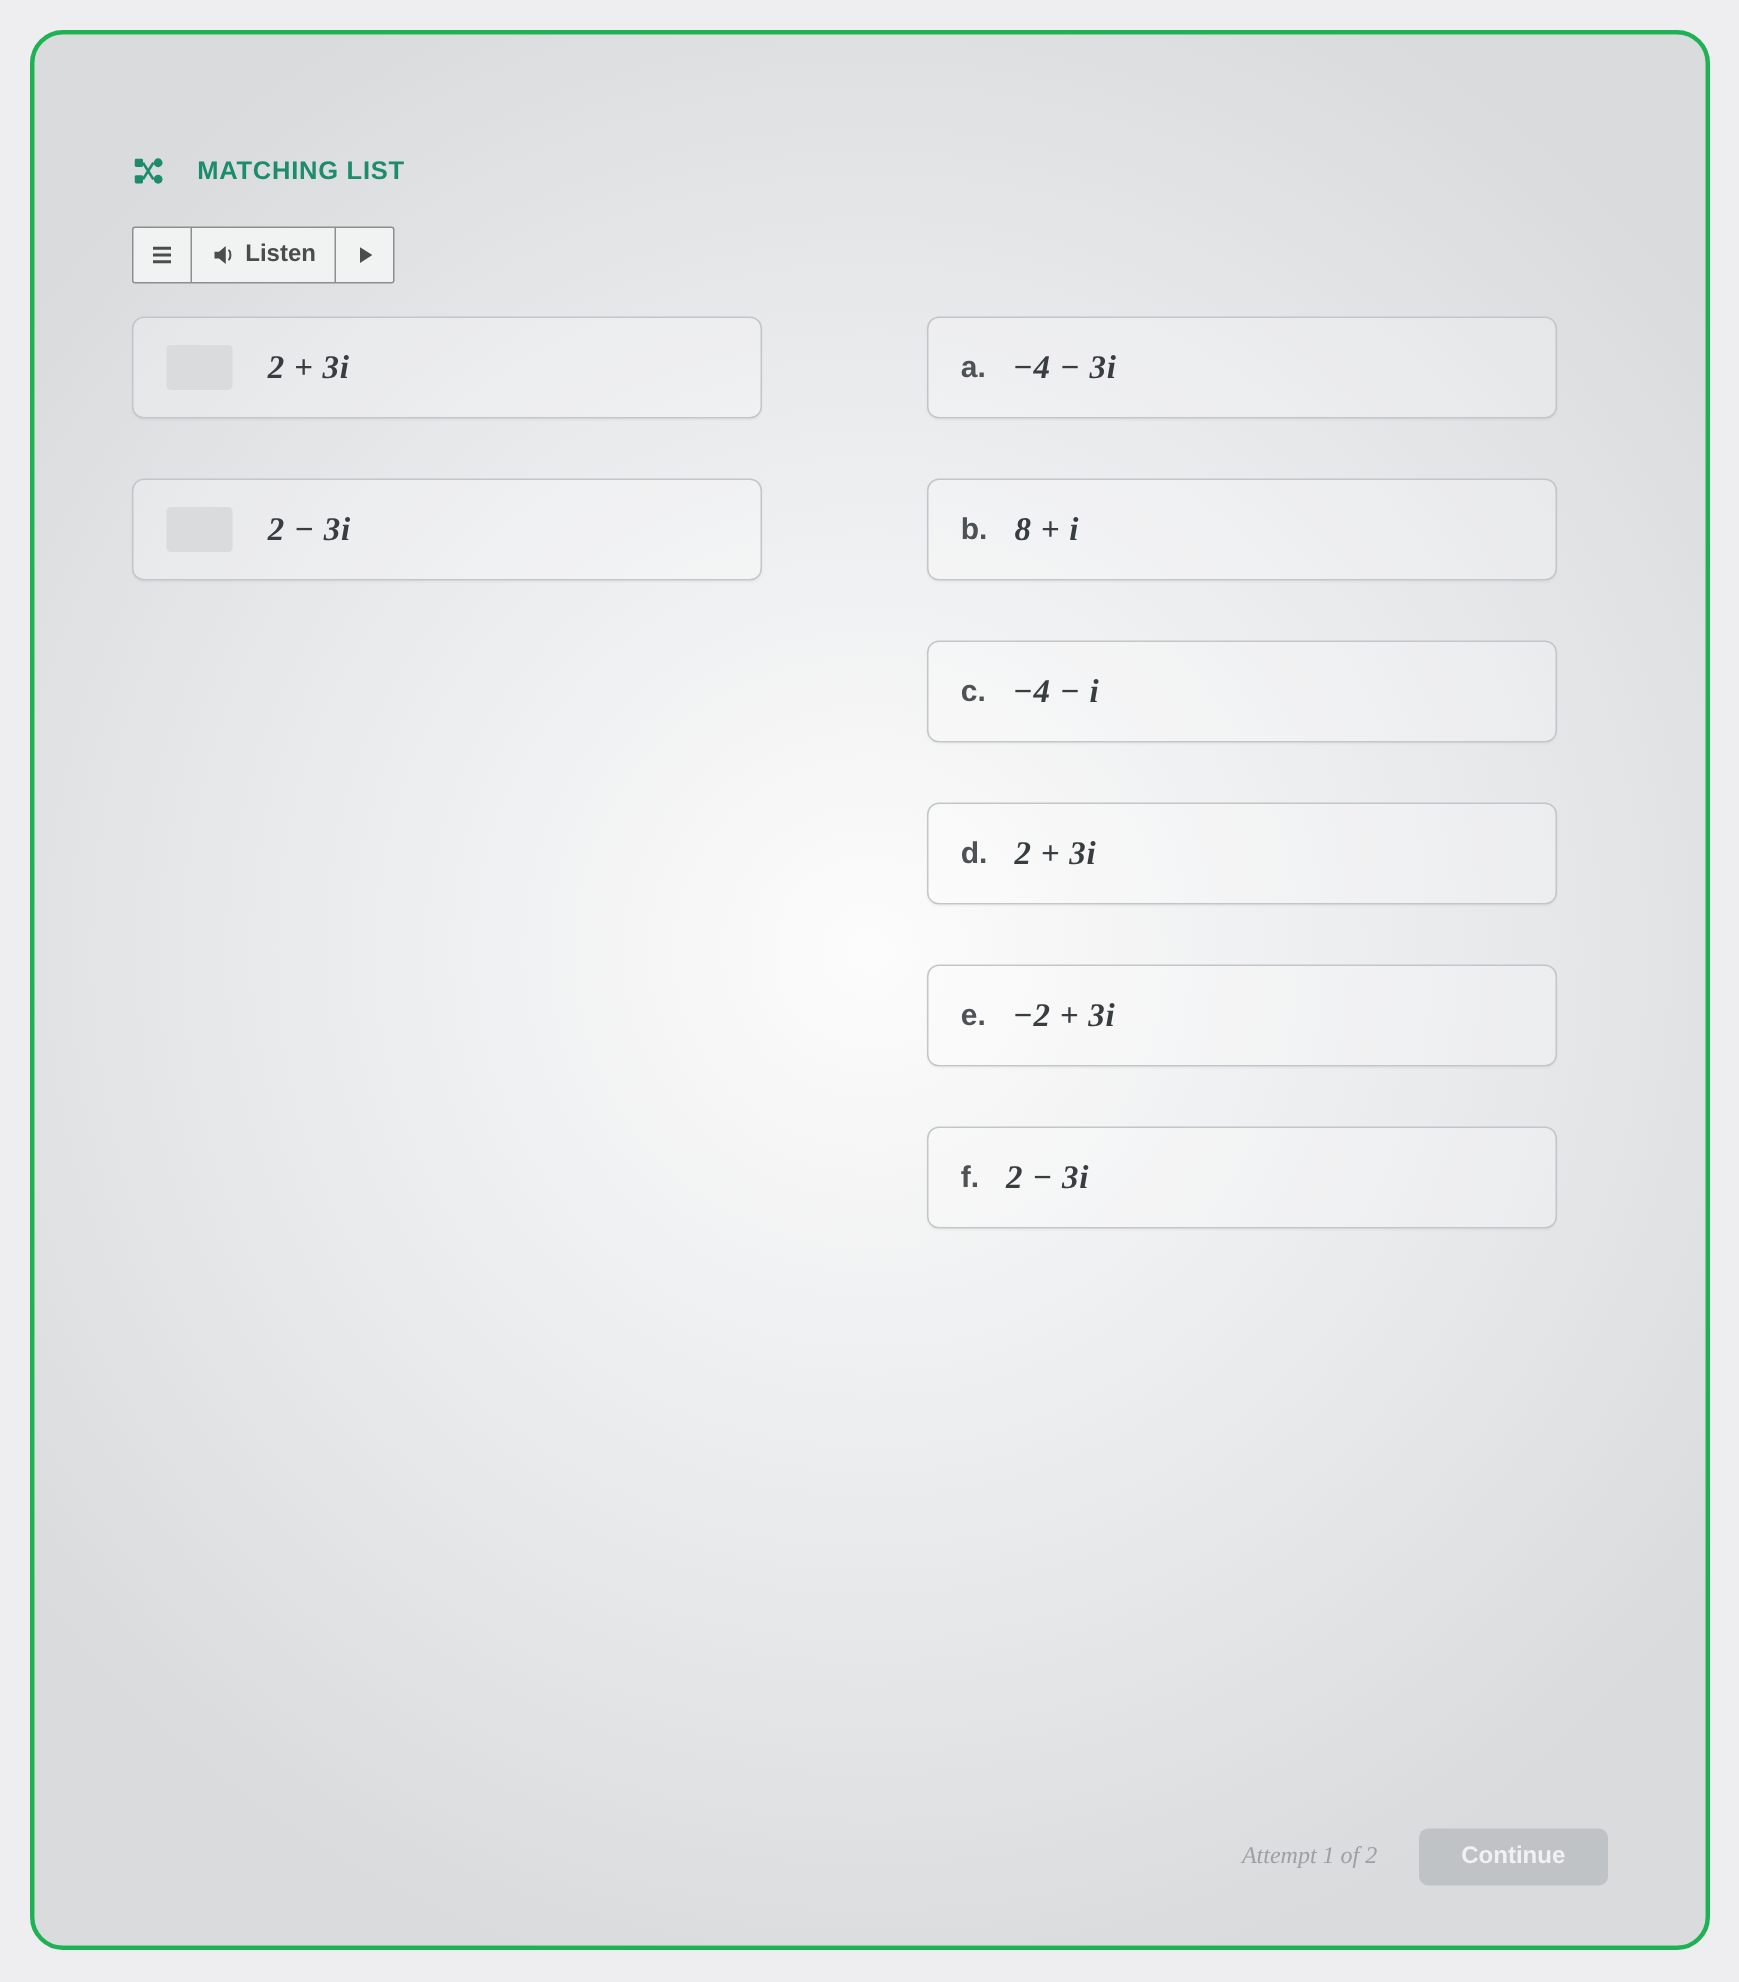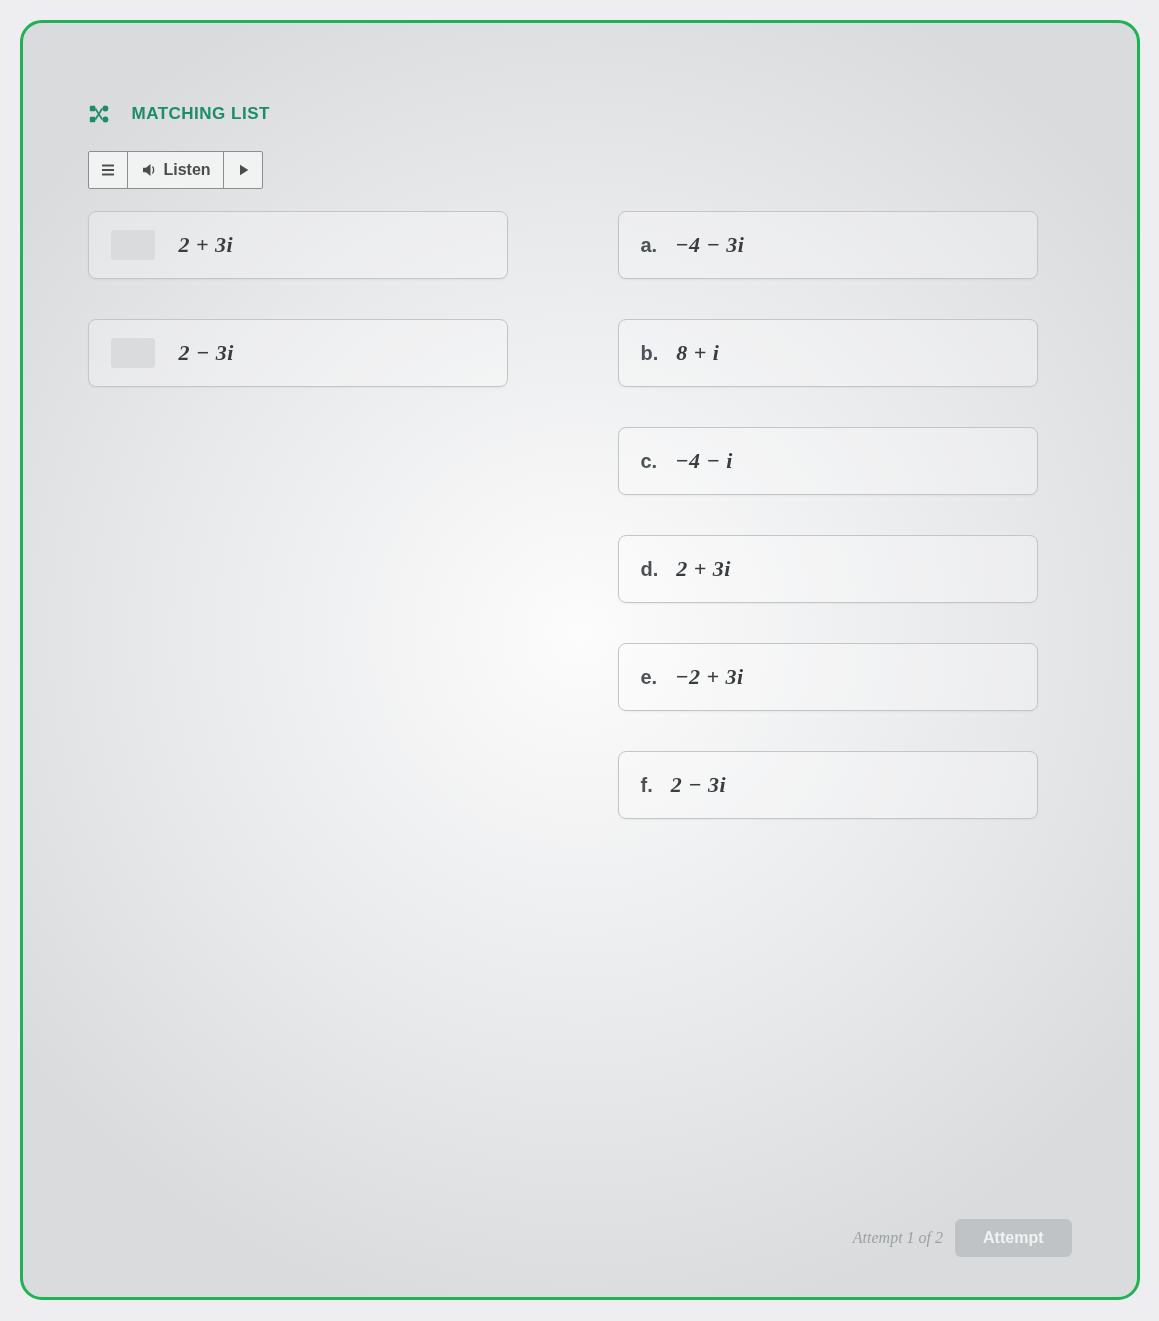--- a/index.html
+++ b/index.html
@@ -102,21 +102,21 @@
       font-weight: 700;
       font-style: normal;
       margin-right: 18px;
       font-family: -apple-system, BlinkMacSystemFont, "Segoe UI", Helvetica, Arial, sans-serif;
     }
     .footer {
       margin-top: auto;
       display: flex;
       justify-content: flex-end;
       align-items: center;
-      gap: 12px;
+      gap: 28px;
       padding-top: 60px;
     }
     .attempt-text {
       color: #9ba1a4;
       font-size: 16px;
       font-style: italic;
       font-family: Georgia, serif;
     }
     .continue-btn {
       background: #c0c3c5;
@@ -208,16 +208,16 @@
       <div class="item-box">
         <span class="choice-letter">f.</span>
         <span class="math-text">2 − 3i</span>
       </div>
 
     </div>
   </div>
 
   <div class="footer">
     <span class="attempt-text">Attempt 1 of 2</span>
-    <button class="continue-btn">Attempt</button>
+    <button class="continue-btn">Continue</button>
   </div>
 
 </div>
 
 </body></html>

